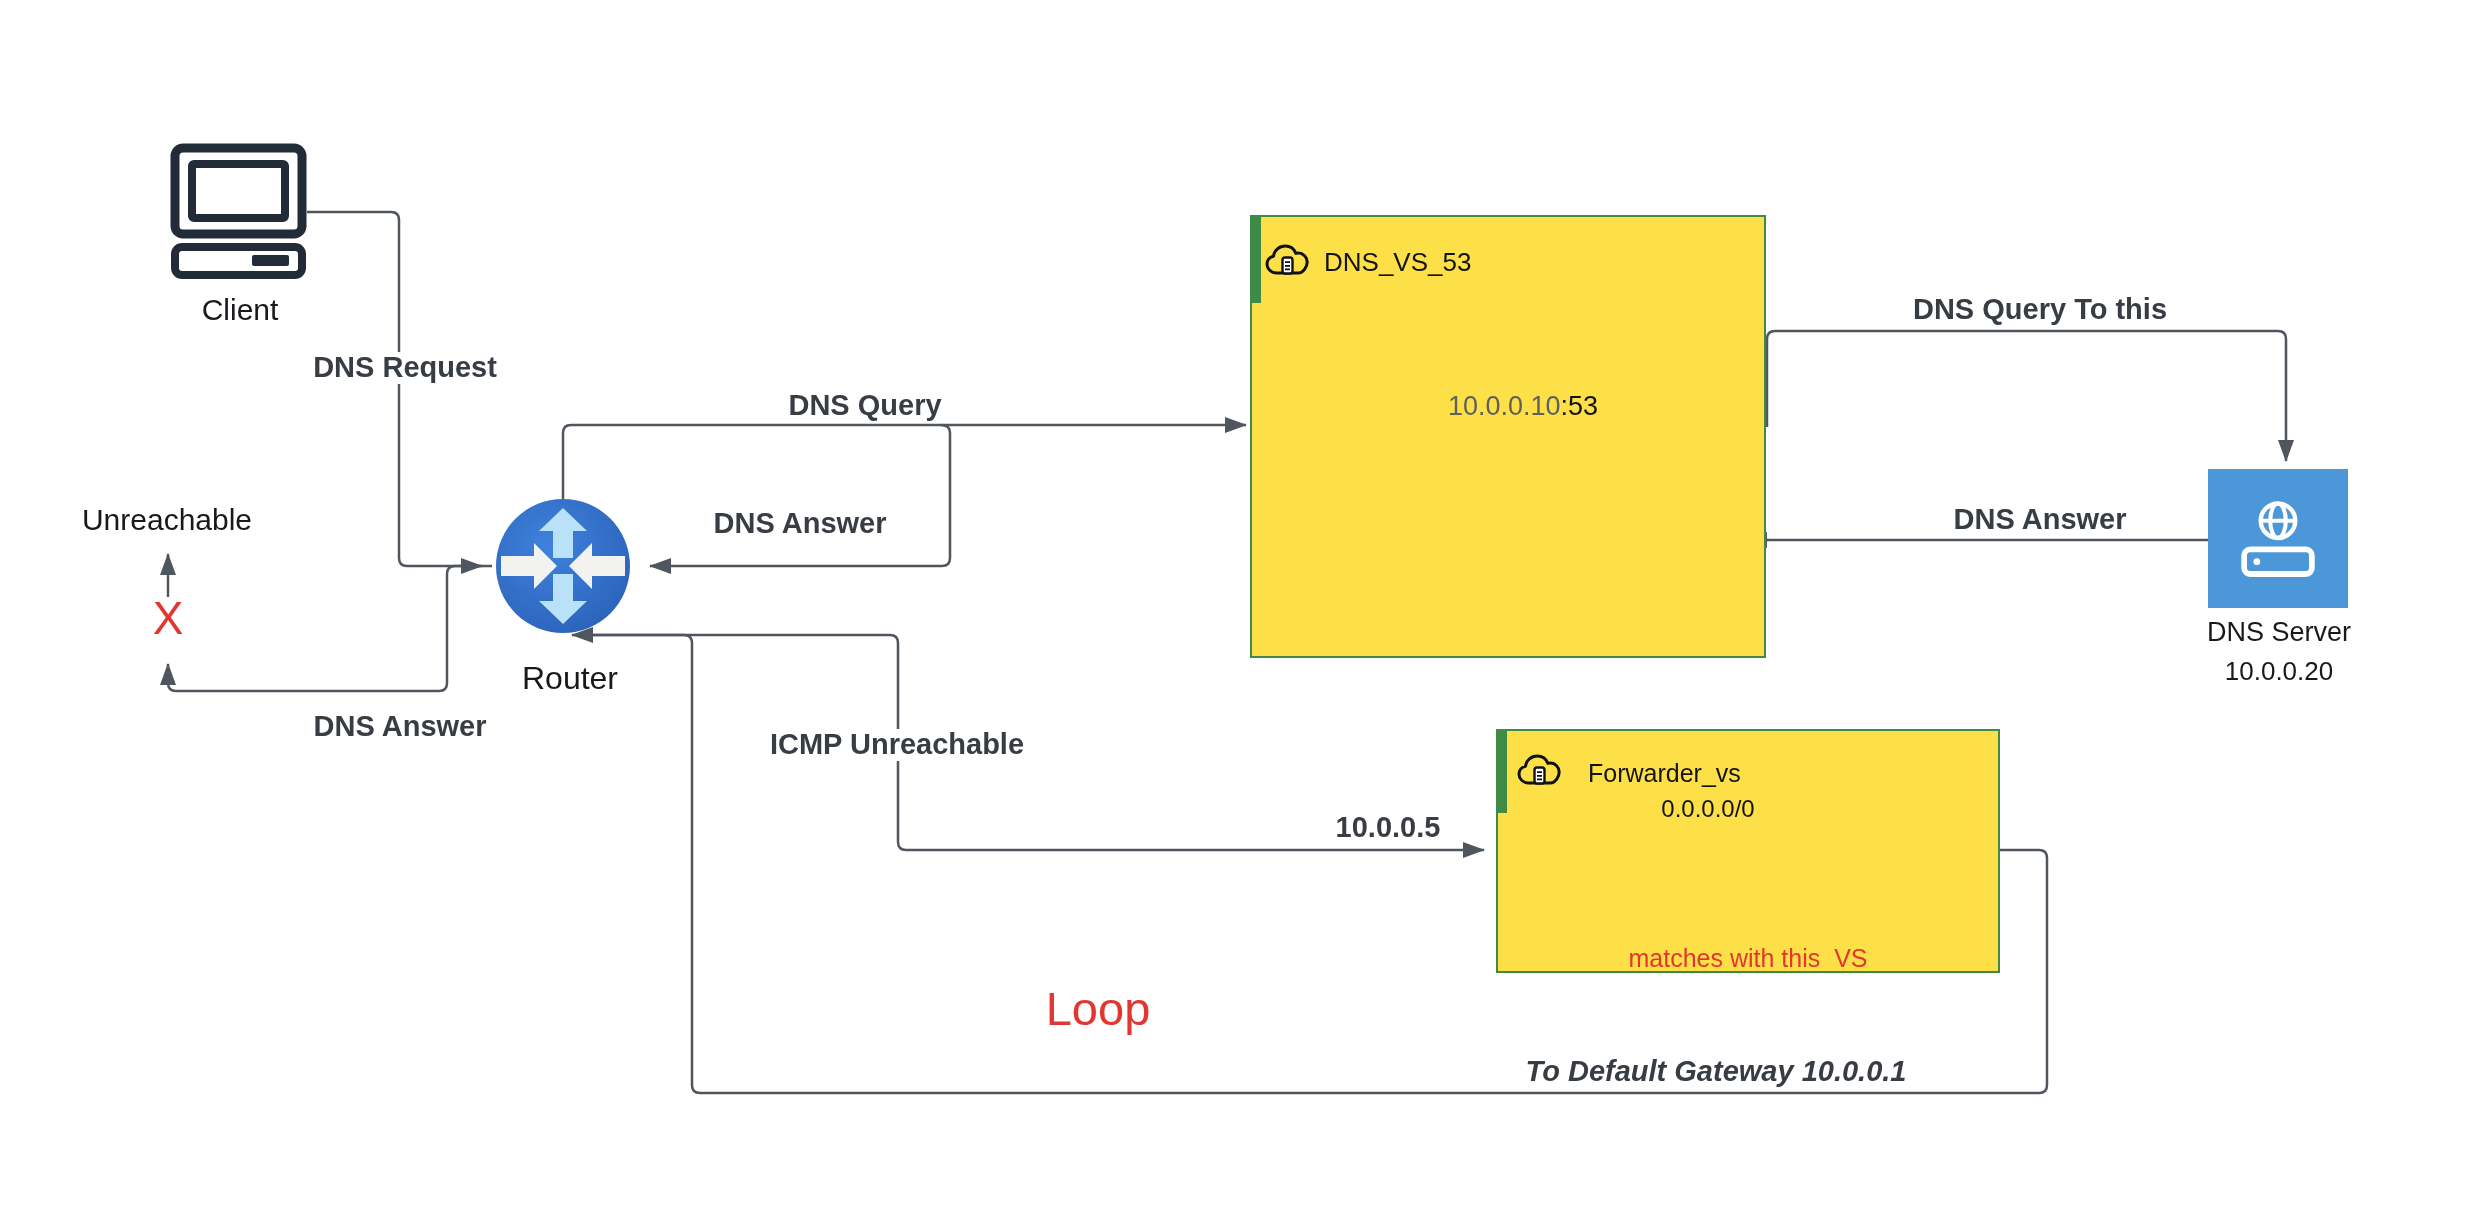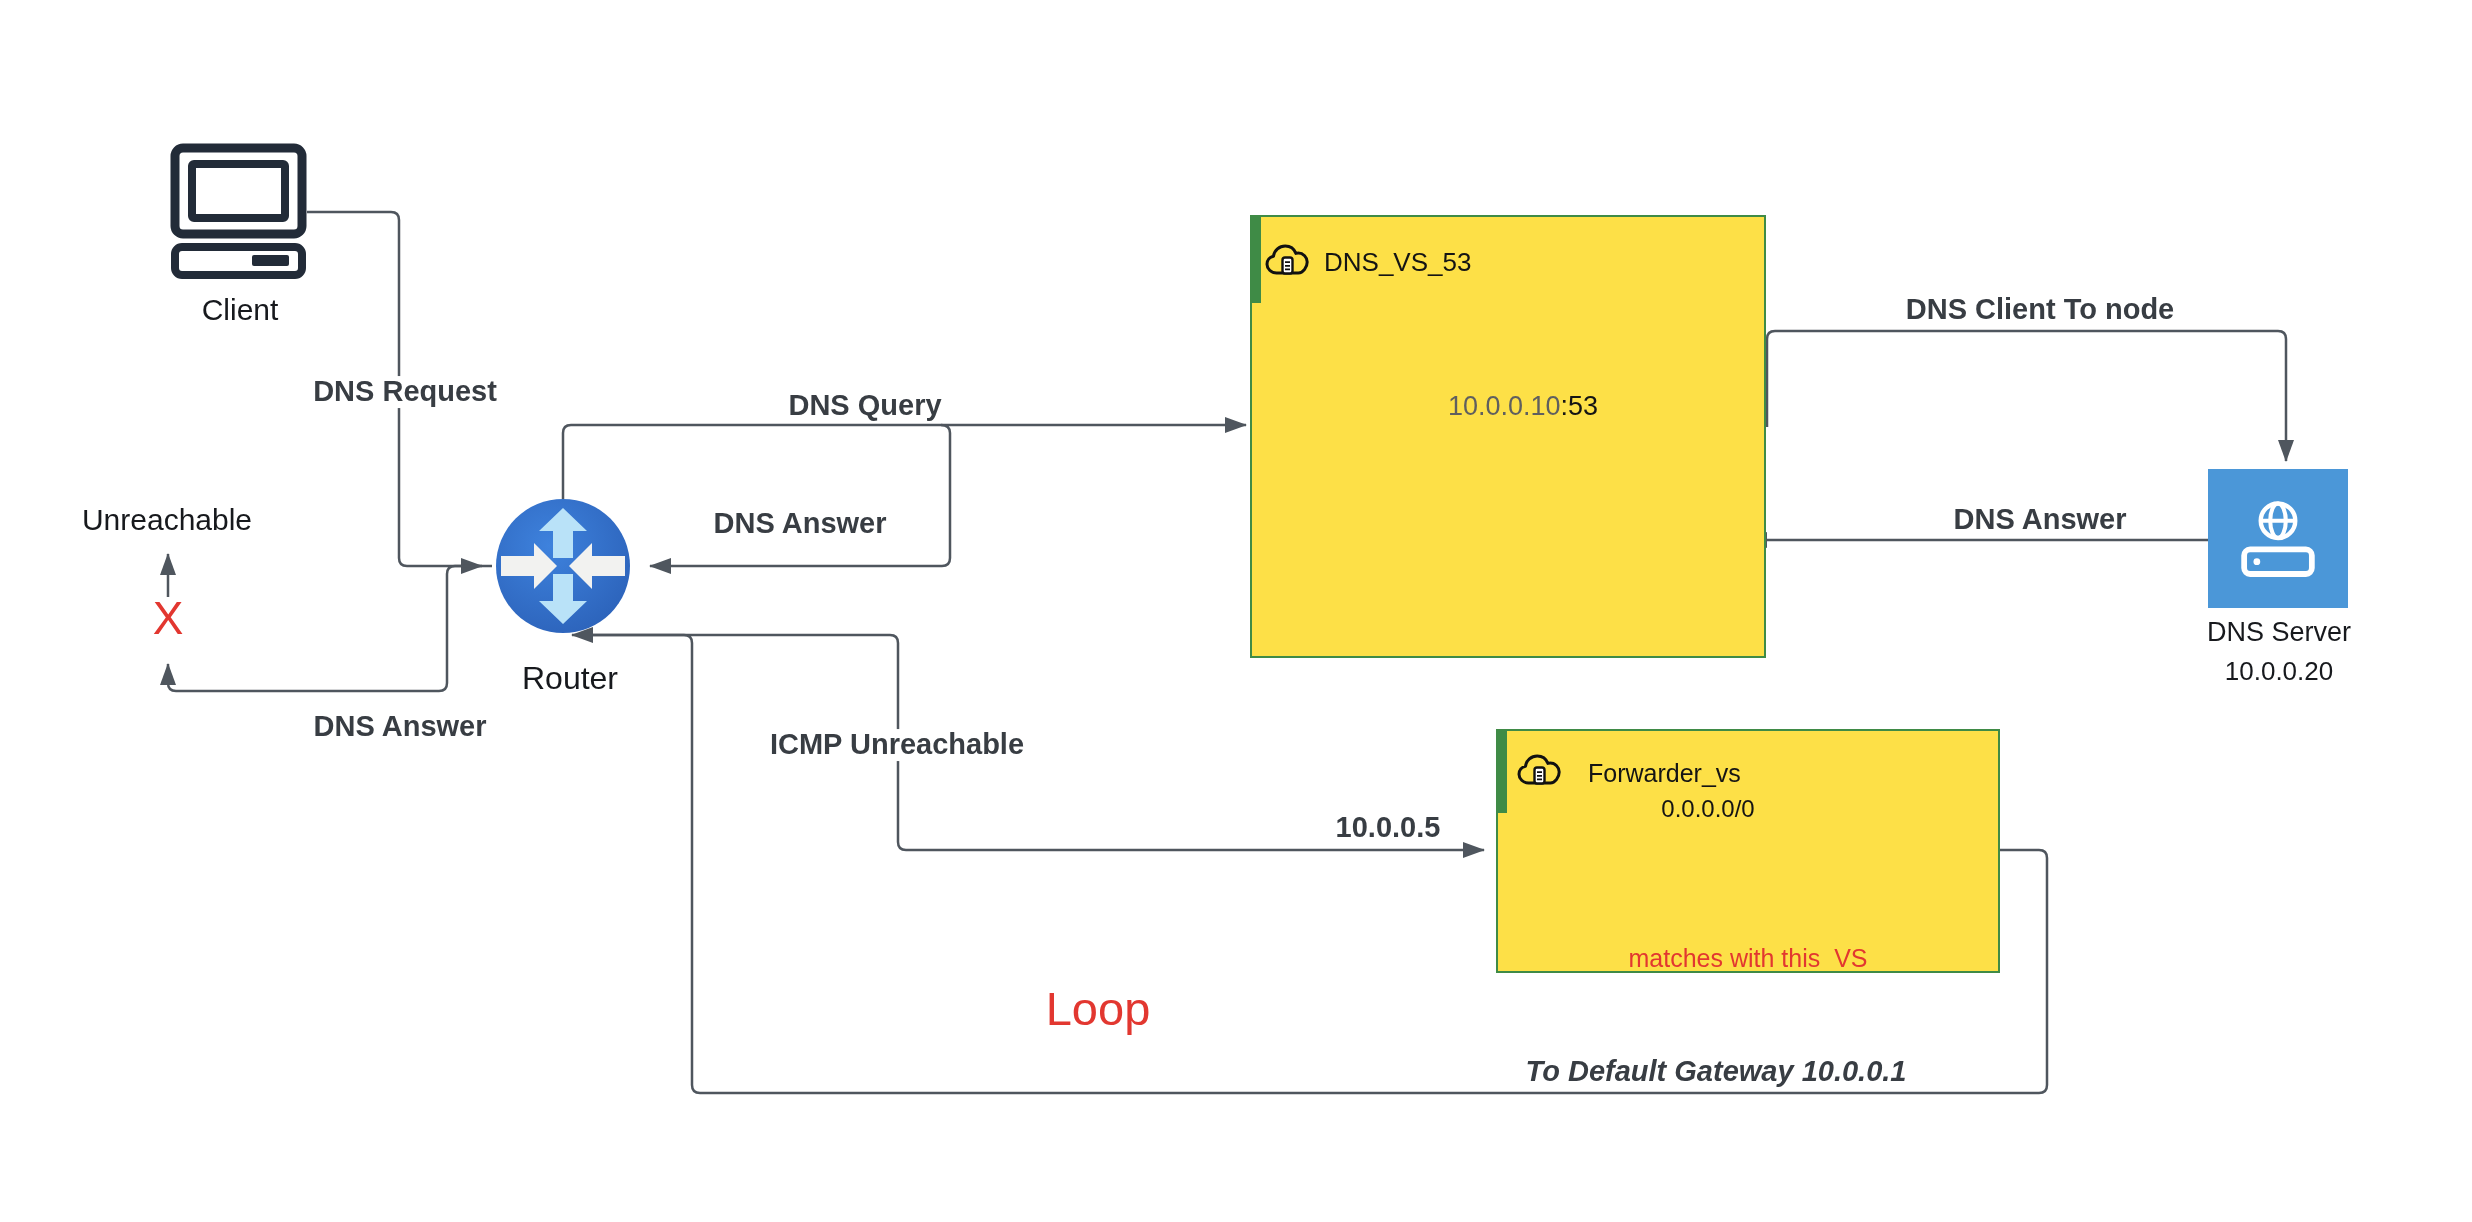--- a/index.html
+++ b/index.html
@@ -105,22 +105,22 @@
     <circle cx="23" cy="14" r="10.2" fill="none" stroke="#ffffff" stroke-width="2.6"></circle>
     <ellipse cx="23" cy="14" rx="4.6" ry="10.2" fill="none" stroke="#ffffff" stroke-width="2.4"></ellipse>
     <path d="M12.8 14 H33.2" stroke="#ffffff" stroke-width="2.4"></path>
     <rect x="3" y="31" width="40" height="14.5" rx="3.5" fill="none" stroke="#ffffff" stroke-width="3.4"></rect>
     <circle cx="10.5" cy="38.2" r="2" fill="#ffffff"></circle>
   </svg>
 </div>
 <div class="nlabel" style="left:2279px;top:633px;font-size:27px;">DNS Server</div>
 <div class="nlabel" style="left:2279px;top:671px;font-size:26px;">10.0.0.20</div>
 
-<div class="elabel" style="left:405px;top:368px;margin-top:24px;">DNS Request</div>
+<div class="elabel" style="left:405px;top:368px;">DNS Request</div>
 <div class="elabel" style="left:865px;top:406px;">DNS Query</div>
 <div class="elabel" style="left:800px;top:524px;">DNS Answer</div>
 <div class="elabel" style="left:400px;top:727px;">DNS Answer</div>
-<div class="elabel" style="left:2040px;top:310px;">DNS Client To node</div>
+<div class="elabel" style="left:2040px;top:310px;">DNS Query To this</div>
 <div class="elabel" style="left:2040px;top:520px;">DNS Answer</div>
 <div class="elabel" style="left:897px;top:745px;">ICMP Unreachable</div>
 <div class="elabel" style="left:1388px;top:828px;">10.0.0.5</div>
 <div class="elabel" style="left:1716px;top:1072px;font-style:italic;">To Default Gateway 10.0.0.1</div>
 <div class="loop-label" style="left:1098px;top:1008px;">Loop</div>
 
 </body></html>

